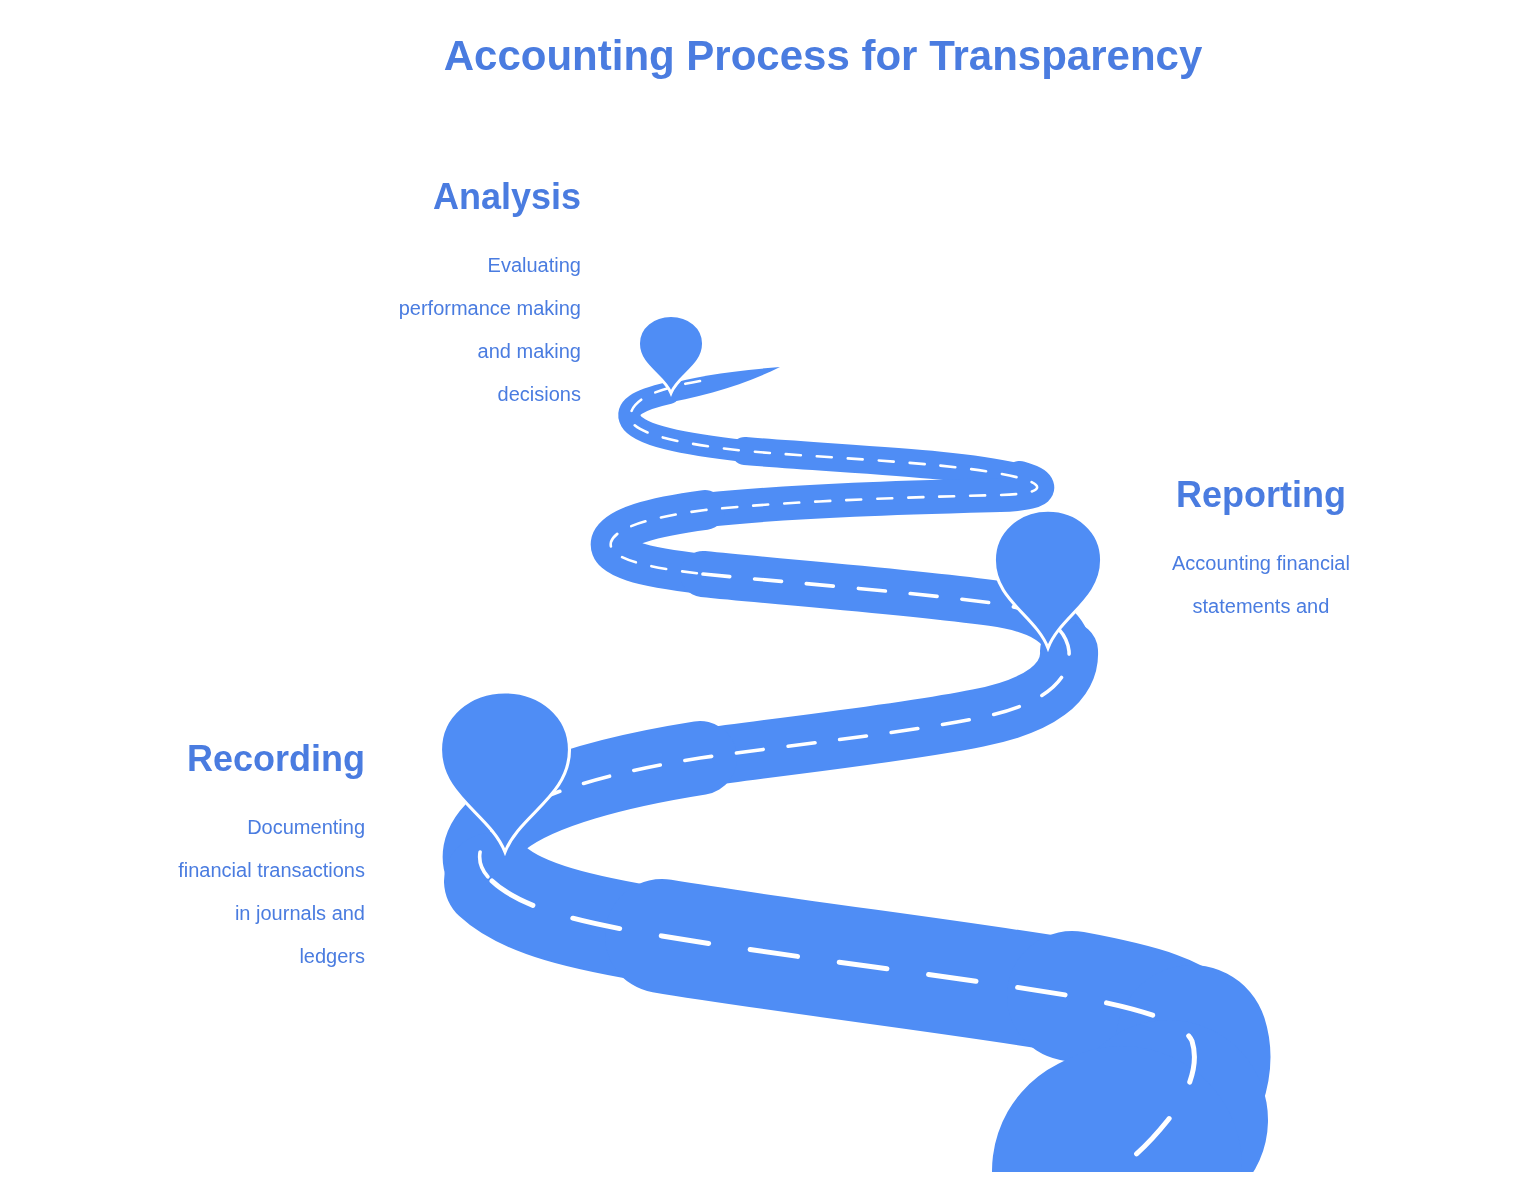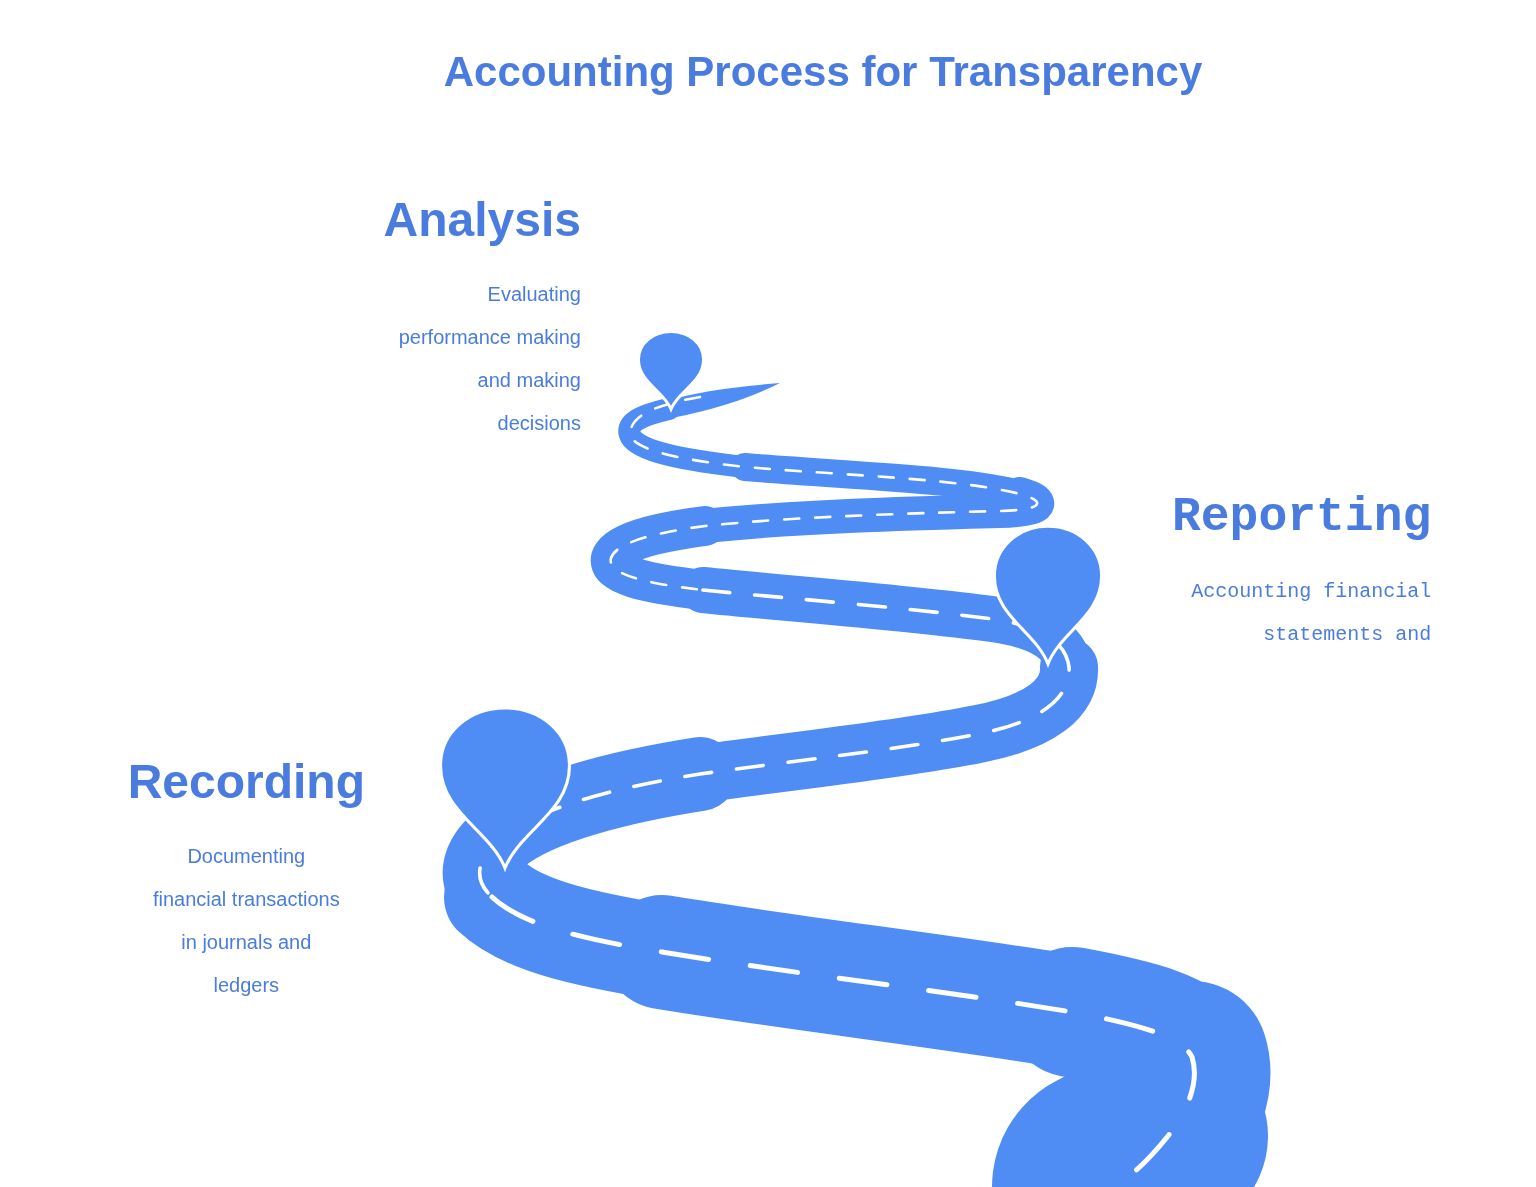--- a/index.html
+++ b/index.html
@@ -4,33 +4,33 @@
 <style>
   :root{
     --road:#4F8DF5;
     --text:#4A7CE0;
     --dash:#FFFFFF;
     --bg:#FFFFFF;
   }
   *{margin:0;padding:0;box-sizing:border-box;}
   html,body{width:1536px;height:1187px;overflow:hidden;background:var(--bg);}
   body{font-family:"Liberation Sans","DejaVu Sans",sans-serif;position:relative;}
-  .stage{position:absolute;inset:0;width:1536px;height:840px;margin-top:16px;}
+  .stage{position:absolute;inset:0;width:1536px;height:840px;}
   .title{
     position:absolute;left:823px;top:32px;transform:translateX(-50%);
     font-size:42px;font-weight:bold;color:var(--text);white-space:nowrap;
   }
   .road-svg{position:absolute;left:0;top:0;}
   .step{position:absolute;color:var(--text);}
-  .step .heading{font-size:48px;font-weight:bold;margin-bottom:26px;white-space:nowrap;}
+  .step .heading{font-size:36px;font-weight:bold;margin-bottom:26px;white-space:nowrap;}
   .step .desc{font-size:20px;line-height:43px;}
   .step .desc div{white-space:nowrap;}
   .step-analysis{top:176px;right:955px;text-align:right;}
-  .step-reporting{top:474px;left:1172px;text-align:right;font-family:Liberation Mono, monospace;}
-  .step-recording{top:738px;right:1171px;text-align:center;}
+  .step-reporting{top:474px;left:1172px;text-align:center;}
+  .step-recording{top:738px;right:1171px;text-align:right;}
   .road{fill:none;stroke:var(--road);stroke-linecap:round;stroke-linejoin:round;}
   .roadfill{fill:var(--road);stroke:none;}
   .centerline{fill:none;stroke:var(--dash);stroke-linecap:round;}
   .pin{fill:var(--road);stroke:var(--dash);}
 </style>
 </head>
 <body>
 
 <div class="stage">
 

